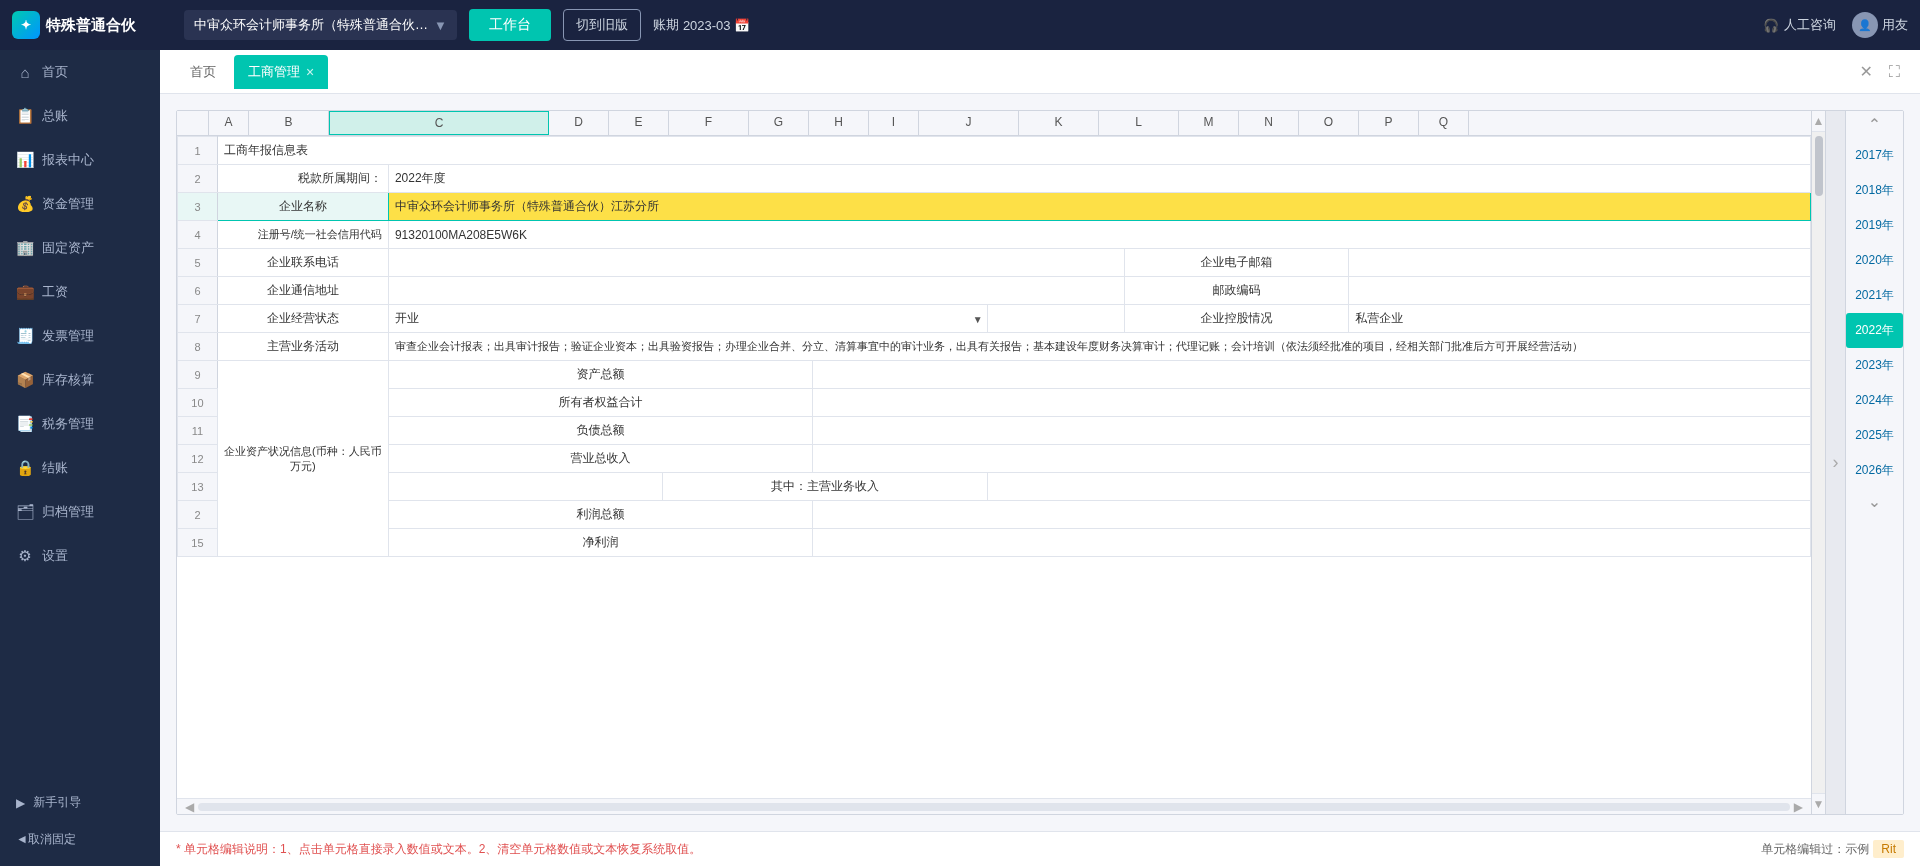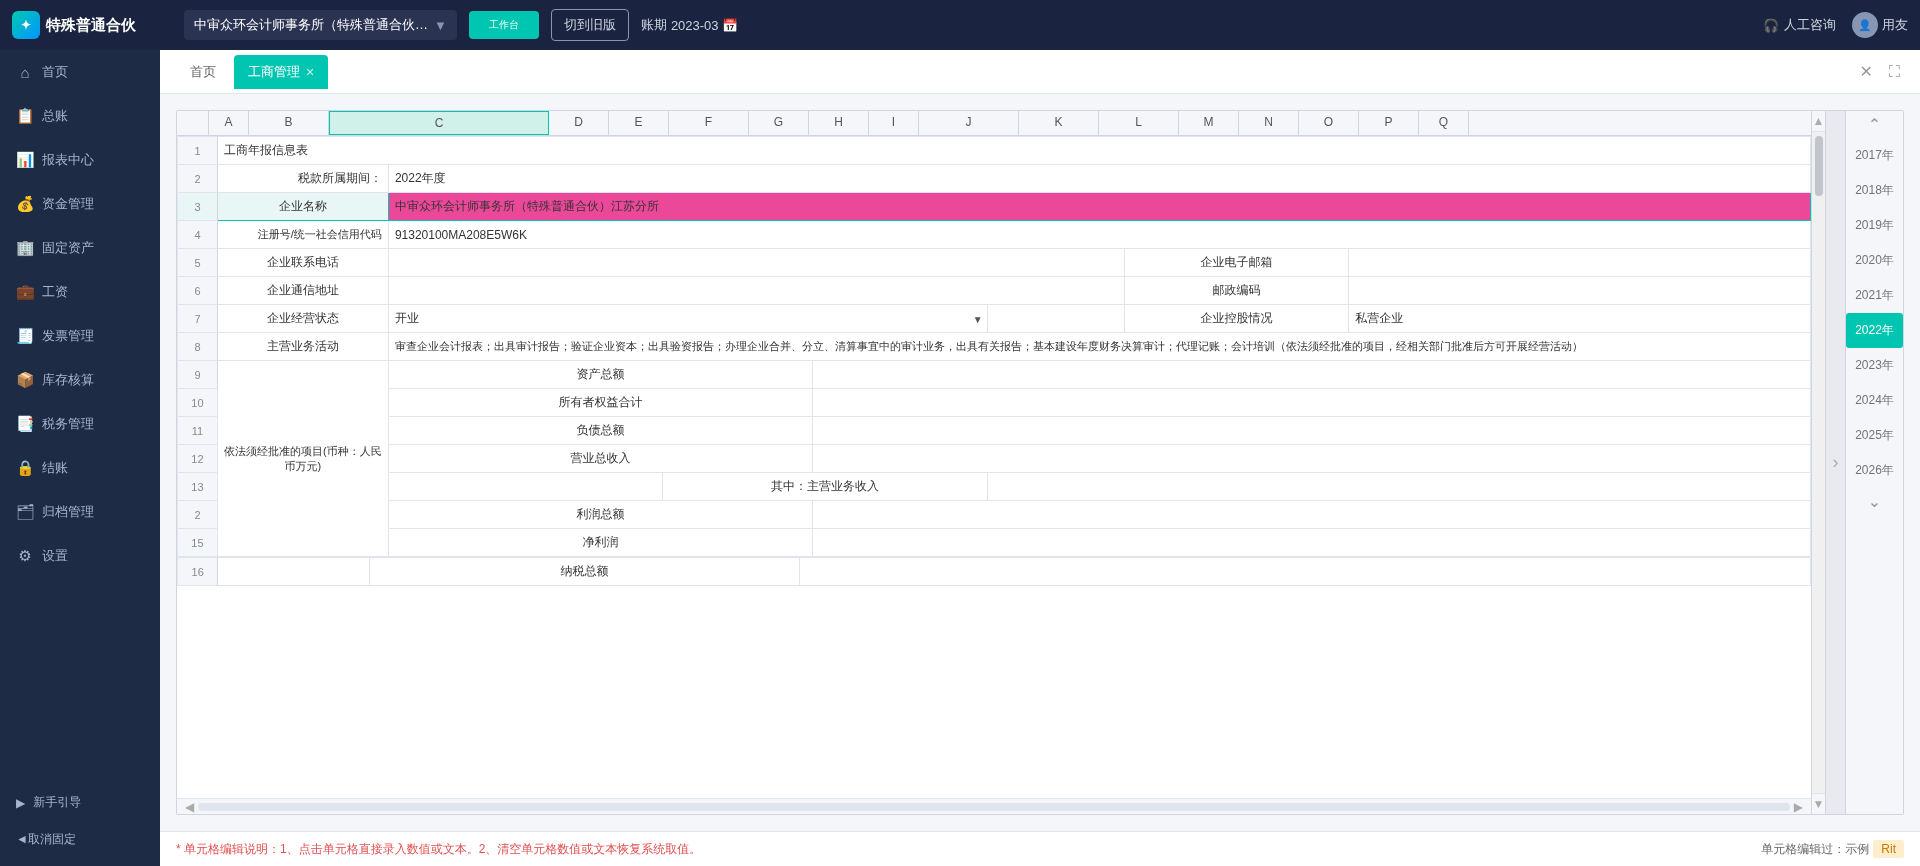--- a/index.html
+++ b/index.html
@@ -4,21 +4,21 @@
   <style>
     * { box-sizing: border-box; margin: 0; padding: 0; }
     body { font-family: 'Microsoft YaHei', Arial, sans-serif; font-size: 13px; background: #f0f2f5; width: 1920px; height: 866px; overflow: hidden; display: flex; flex-direction: column; }
 
     
     .topbar { height: 50px; background: #1a2340; display: flex; align-items: center; padding: 0 12px; gap: 12px; flex-shrink: 0; }
     .logo { display: flex; align-items: center; gap: 6px; color: #fff; font-size: 15px; font-weight: bold; width: 160px; }
     .logo-icon { width: 28px; height: 28px; background: linear-gradient(135deg, #00c9b1, #0095ff); border-radius: 6px; display: flex; align-items: center; justify-content: center; color: white; font-size: 12px; }
     .company-select { background: #2a3352; border: none; color: #fff; padding: 6px 10px; border-radius: 4px; font-size: 13px; display: flex; align-items: center; gap: 6px; cursor: pointer; min-width: 200px; }
     .company-select span { color: #fff; }
-    .workbench-btn { background: #00c5b0; color: white; border: none; padding: 7px 20px; border-radius: 4px; font-size: 10px; cursor: pointer; }
+    .workbench-btn { background: #00c5b0; color: white; border: none; padding: 7px 20px; border-radius: 4px; font-size: 14px; cursor: pointer; }
     .old-version-btn { background: transparent; border: 1px solid #8896b3; color: #cdd5e0; padding: 6px 12px; border-radius: 4px; cursor: pointer; font-size: 13px; }
     .period-info { color: #cdd5e0; font-size: 13px; display: flex; align-items: center; gap: 4px; }
     .topbar-right { margin-left: auto; display: flex; align-items: center; gap: 16px; color: #cdd5e0; font-size: 13px; }
     .topbar-right .service { display: flex; align-items: center; gap: 4px; cursor: pointer; }
     .topbar-right .user { display: flex; align-items: center; gap: 4px; cursor: pointer; }
     .avatar { width: 26px; height: 26px; background: #8896b3; border-radius: 50%; display: flex; align-items: center; justify-content: center; color: white; font-size: 11px; }
 
     
     .main-layout { display: flex; flex: 1; overflow: hidden; }
 
@@ -77,21 +77,21 @@
     .sheet-table td { border: 1px solid #e0e4ec; font-size: 12px; color: #333; padding: 4px 6px; white-space: nowrap; vertical-align: middle; height: 28px; }
     .sheet-table .row-num { background: #f5f6fa; text-align: center; color: #888; font-size: 11px; width: 32px; min-width: 32px; border-right: 1px solid #d0d5df; }
     .cell-label { text-align: center; color: #444; }
     .cell-title { font-size: 15px; font-weight: normal; color: #222; }
     .cell-value { color: #333; }
 
     
     .year-panel { width: 58px; min-width: 58px; background: #f5f6fa; border-left: 1px solid #d0d5df; display: flex; flex-direction: column; align-items: center; overflow-y: auto; }
     .year-panel::-webkit-scrollbar { width: 3px; }
     .year-panel .year-nav { width: 100%; display: flex; justify-content: center; align-items: center; padding: 4px 0; cursor: pointer; color: #999; font-size: 16px; }
-    .year-item { width: 100%; text-align: center; padding: 9px 2px; font-size: 12px; color: #737373; cursor: pointer; }
+    .year-item { width: 100%; text-align: center; padding: 9px 2px; font-size: 12px; color: #0369a1; cursor: pointer; }
     .year-item.active { background: #00c5b0; color: white; border-radius: 3px; }
     .year-collapse { width: 20px; background: #e8eaf0; display: flex; flex-direction: column; align-items: center; justify-content: center; cursor: pointer; border-left: 1px solid #d0d5df; }
     .year-collapse-btn { color: #aaa; font-size: 18px; }
 
     
     .h-scroll-bar { height: 16px; background: #f5f6fa; border-top: 1px solid #e0e4ec; display: flex; align-items: center; padding: 0 4px; }
     .h-scroll-track { flex: 1; height: 8px; background: #e0e4ec; border-radius: 4px; cursor: pointer; }
     .h-scroll-arrow { color: #aaa; font-size: 12px; cursor: pointer; padding: 0 4px; }
 
     
@@ -275,21 +275,21 @@
 
                 <tr>
                   <td class="row-num">2</td>
                   <td colspan="2" class="cell-label" style="text-align:right;font-size:12px;">税款所属期间：</td>
                   <td colspan="15" class="cell-value">2022年度</td>
                 </tr>
 
                 <tr>
                   <td class="row-num" style="background:#e8f7f5;">3</td>
                   <td colspan="2" class="cell-label" style="text-align:center;background:#e8f7f5;border:1px solid #00c5b0;">企业名称</td>
-                  <td colspan="15" class="cell-value" style="background:#ec4899;border:1px solid #00c5b0;color:#333;">中审众环会计师事务所（特殊普通合伙）江苏分所</td>
+                  <td colspan="15" class="cell-value" style="background:#fde047;border:1px solid #00c5b0;color:#333;">中审众环会计师事务所（特殊普通合伙）江苏分所</td>
                 </tr>
 
                 <tr>
                   <td class="row-num">4</td>
                   <td colspan="2" class="cell-label" style="font-size:11px;text-align:right;">注册号/统一社会信用代码</td>
                   <td colspan="15" class="cell-value">91320100MA208E5W6K</td>
                 </tr>
 
                 <tr>
                   <td class="row-num">5</td>
@@ -320,21 +320,21 @@
                 </tr>
 
                 <tr>
                   <td class="row-num">8</td>
                   <td colspan="2" class="cell-label">主营业务活动</td>
                   <td colspan="15" class="cell-value" style="font-size:11px;white-space:normal;">审查企业会计报表；出具审计报告；验证企业资本；出具验资报告；办理企业合并、分立、清算事宜中的审计业务，出具有关报告；基本建设年度财务决算审计；代理记账；会计培训（依法须经批准的项目，经相关部门批准后方可开展经营活动）</td>
                 </tr>
 
                 <tr>
                   <td class="row-num">9</td>
-                  <td colspan="2" rowspan="7" style="text-align:center;vertical-align:middle;font-size:11px;white-space:normal;">依法须经批准的项目(币种：人民币万元)</td>
+                  <td colspan="2" rowspan="7" style="text-align:center;vertical-align:middle;font-size:11px;white-space:normal;">企业资产状况信息(币种：人民币万元)</td>
                   <td colspan="3" class="cell-label">资产总额</td>
                   <td colspan="12"></td>
                 </tr>
 
                 <tr>
                   <td class="row-num">10</td>
                   <td colspan="3" class="cell-label">所有者权益合计</td>
                   <td colspan="12"></td>
                 </tr>
 
@@ -359,50 +359,20 @@
 
                 <tr>
                   <td class="row-num">2</td>
                   <td colspan="3" class="cell-label">利润总额</td>
                   <td colspan="12"></td>
                 </tr>
 
                 <tr>
                   <td class="row-num">15</td>
                   <td colspan="3" class="cell-label">净利润</td>
-                  <td colspan="12"></td>
-                </tr>
-              </tbody>
-            </table>
-            <table class="sheet-table">
-              <colgroup>
-                <col style="width:32px">
-                <col style="width:40px">
-                <col style="width:80px">
-                <col style="width:220px">
-                <col style="width:60px">
-                <col style="width:60px">
-                <col style="width:80px">
-                <col style="width:60px">
-                <col style="width:60px">
-                <col style="width:50px">
-                <col style="width:100px">
-                <col style="width:80px">
-                <col style="width:80px">
-                <col style="width:60px">
-                <col style="width:60px">
-                <col style="width:60px">
-                <col style="width:60px">
-                <col style="width:50px">
-              </colgroup>
-              <tbody>
-                <tr>
-                  <td class="row-num">16</td>
-                  <td colspan="2"></td>
-                  <td colspan="3" class="cell-label">纳税总额</td>
                   <td colspan="12"></td>
                 </tr>
               </tbody>
             </table>
           </div>
 
           <div class="h-scroll-bar">
             <span class="h-scroll-arrow">◀</span>
             <div class="h-scroll-track"></div>
             <span class="h-scroll-arrow">▶</span>

